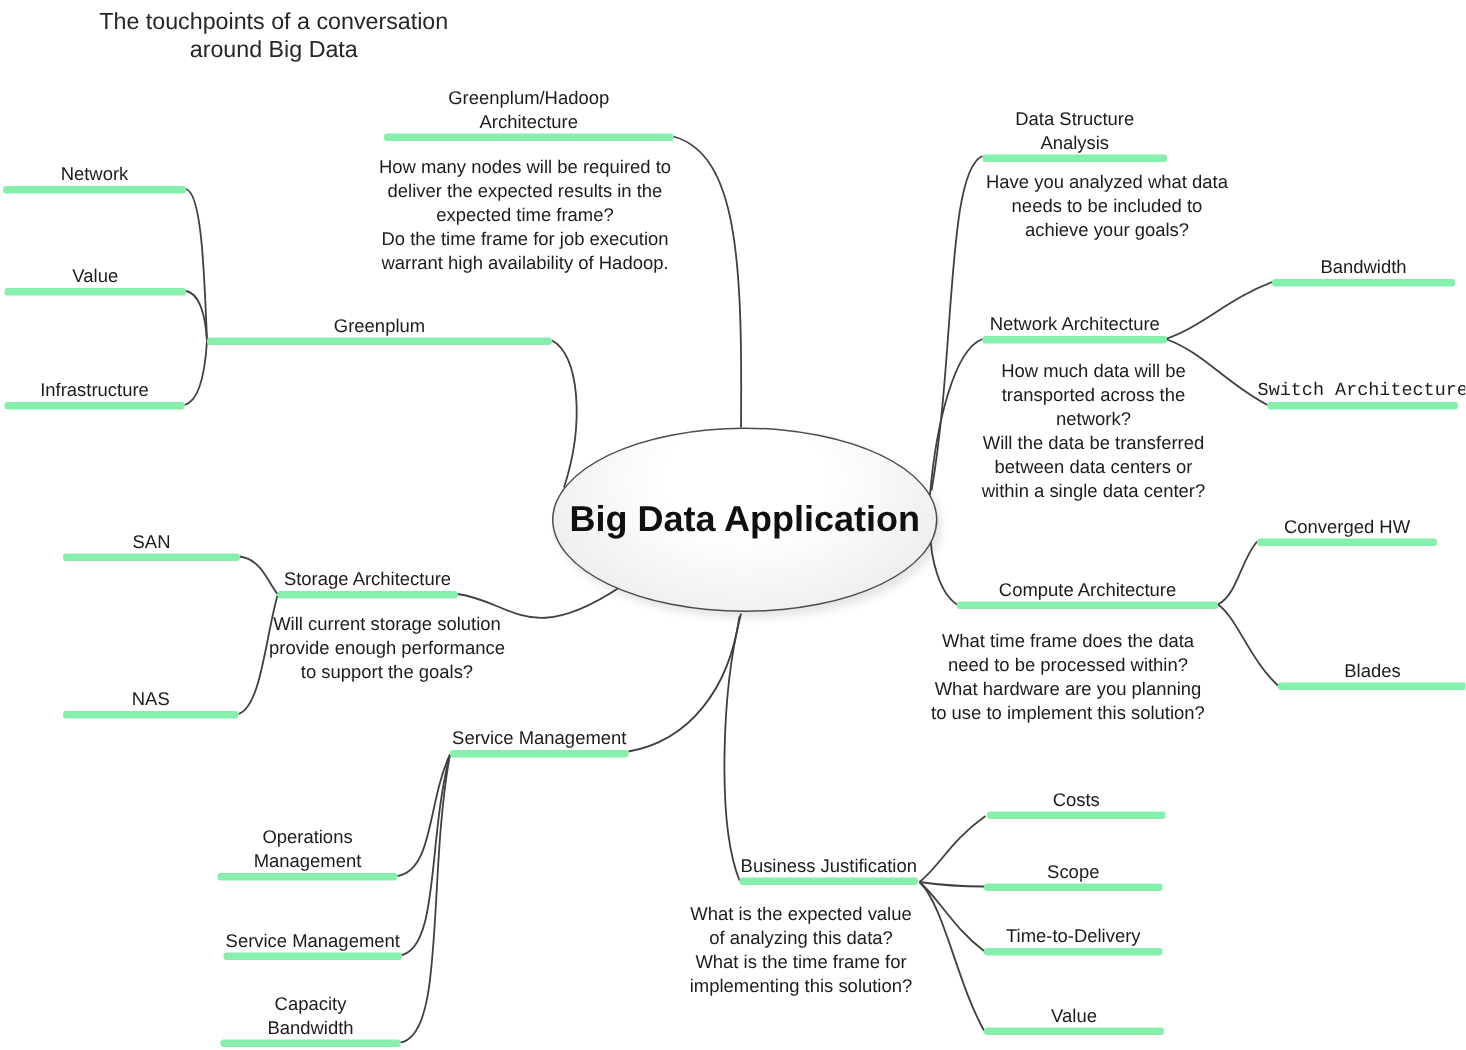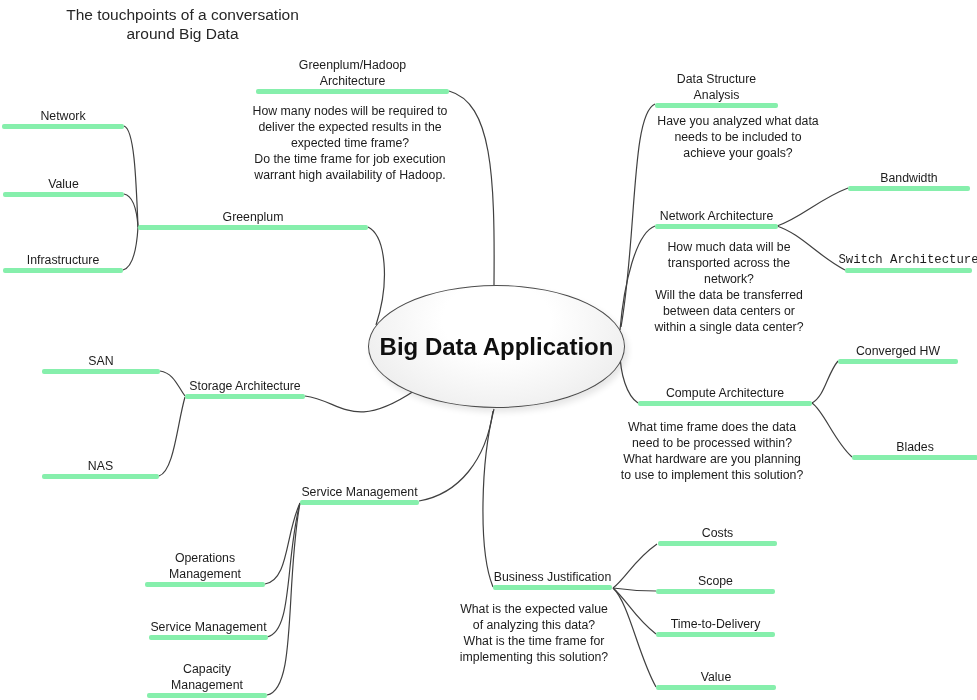--- a/index.html
+++ b/index.html
@@ -86,34 +86,37 @@
 
   <div class="bar-node" style="left:42px;top:369px;width:118px;">
     <span class="lbl">SAN</span>
     </div>
   <div class="bar-node" style="left:42px;top:474px;width:117px;">
     <span class="lbl">NAS</span>
     </div>
   <div class="bar-node" style="left:185px;top:394px;width:120px;">
     <span class="lbl">Storage Architecture</span>
     </div>
+  <div class="note" style="left:168px;top:408px;width:180px;">Will current storage solution
+provide enough performance
+to support the goals?</div>
 
   <div class="bar-node" style="left:300px;top:500px;width:119px;">
     <span class="lbl">Service Management</span>
     </div>
   <div class="bar-node" style="left:145px;top:582px;width:120px;">
     <span class="lbl">Operations
 Management</span>
     </div>
   <div class="bar-node" style="left:149px;top:635px;width:119px;">
     <span class="lbl">Service Management</span>
     </div>
   <div class="bar-node" style="left:147px;top:693px;width:120px;">
     <span class="lbl">Capacity
-Management</span>
+Bandwidth</span>
     </div>
 
   <div class="bar-node" style="left:655px;top:103px;width:123px;">
     <span class="lbl">Data Structure
 Analysis</span>
     </div>
   <div class="note" style="left:653px;top:113px;width:170px;">Have you analyzed what data
 needs to be included to
 achieve your goals?</div>
 

